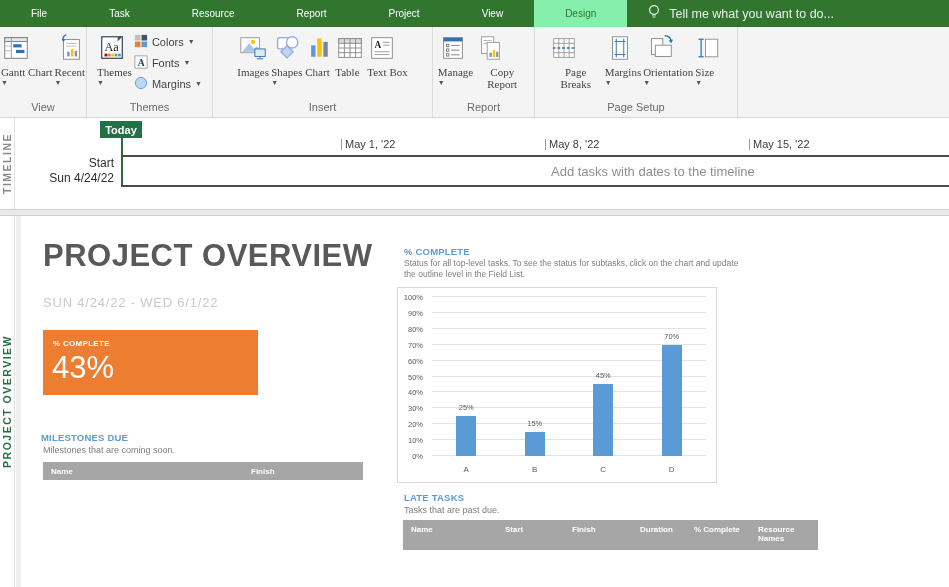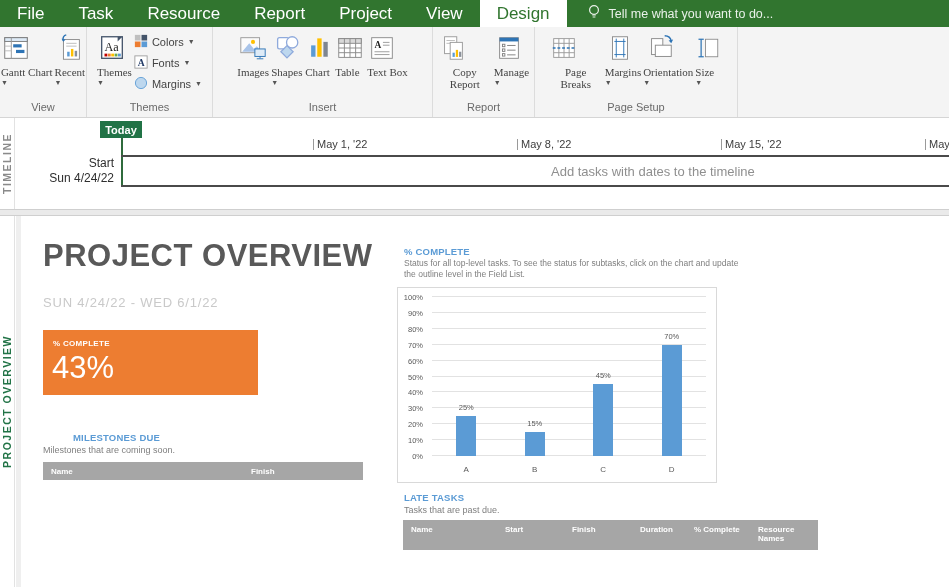--- a/index.html
+++ b/index.html
@@ -5,22 +5,22 @@
   :root{
     --c-green:#31752F; --c-badge_green:#217346; --c-blue:#5B9BD5;
     --c-orange:#ED7D31; --c-table_header:#A6A6A6; --c-title_gray:#595959;
   }
   *{box-sizing:border-box;margin:0;padding:0;}
   html,body{width:949px;height:587px;overflow:hidden;}
   body{position:relative;background:#fff;font-family:"Liberation Sans","DejaVu Sans",sans-serif;-webkit-font-smoothing:antialiased;}
 
   
   .tabbar{position:absolute;top:0;left:0;right:0;height:27px;background:var(--c-green);display:flex;align-items:stretch;}
-  .tab{display:flex;align-items:center;padding:0 17px;color:#fff;font-size:17px;cursor:default;}
-  .tab.active{background:#ffffff;color:var(--c-green);}
+  .tab{display:flex;align-items:center;padding:0 31px;color:#fff;font-size:10px;cursor:default;}
+  .tab.active{background:#86efac;color:var(--c-green);}
   .tellme{display:flex;align-items:center;gap:8px;margin-left:20px;color:#E9F1E9;font-size:12.5px;justify-content:center;}
 
   
   .ribbon{position:absolute;top:27px;left:0;right:0;height:91px;background:#F4F4F4;border-bottom:1px solid #D5D5D5;display:flex;}
   .rgroup{display:flex;flex-direction:column;border-right:1px solid #DCDCDC;padding-top:2px;flex:0 0 auto;}
   .g-view{width:87px}.g-themes{width:126px}.g-insert{width:220px}.g-report{width:102px}.g-pagesetup{width:203px}
   .rbtns{flex:1;display:flex;justify-content:center;align-items:flex-start;gap:2px;}
   .glabel{height:17px;text-align:center;font-size:11px;color:#6A6A6A;line-height:15px;}
   .bb{display:flex;flex-direction:column;align-items:flex-start;padding-top:3px;background:none;border:0;font-family:inherit;}
   .bb .ic{height:32px;display:flex;align-items:center;}
@@ -30,21 +30,21 @@
   .sb{display:flex;align-items:center;gap:4px;height:19px;font-size:11px;color:#444;background:none;border:0;font-family:inherit;}
   .sb .arr{margin:0;}
 
   
   .tl-pane{position:absolute;top:118px;left:0;height:91px;right:0;background:#fff;}
   .pane-strip{position:absolute;left:0;top:0;bottom:0;width:15px;border-right:1px solid #E2E2E2;display:flex;align-items:center;justify-content:center;background:#fff;}
   .pane-strip span{writing-mode:vertical-rl;transform:rotate(180deg);font-size:10.5px;font-weight:bold;letter-spacing:1.5px;color:#8A8A8A;white-space:nowrap;}
   .tl-content{position:absolute;left:16px;right:0;top:0;bottom:0;overflow:hidden;}
   .today-badge{position:absolute;left:84px;top:3px;width:42px;height:17px;background:var(--c-badge_green);color:#fff;font-size:11px;font-weight:bold;display:flex;align-items:center;justify-content:center;}
   .today-line{position:absolute;left:105px;top:20px;height:49px;width:2px;background:#2F6B3C;}
-  .tick{position:absolute;top:21px;display:flex;align-items:center;}
+  .tick{position:absolute;top:21px;display:flex;align-items:center;margin-left:28px;}
   .tick i{display:block;width:1px;height:11px;background:#9A9A9A;margin-right:3px;}
   .tick span{font-size:11px;color:#3D3D3D;line-height:11px;white-space:nowrap;}
   .tl-bar{position:absolute;left:105px;right:0;top:37px;height:32px;border-top:2px solid #4A4A4A;border-bottom:2px solid #4A4A4A;}
   .tl-bar span{position:absolute;left:430px;top:50%;transform:translateY(-50%);font-size:13px;color:#8F8F8F;white-space:nowrap;}
   .start-label{position:absolute;left:0;top:38px;width:98px;text-align:right;font-size:12px;color:#2E2E2E;line-height:15px;}
 
   
   .splitter{position:absolute;top:209px;left:0;right:0;height:7px;background:#EAEAEA;border-top:1px solid #CFCFCF;border-bottom:1px solid #CFCFCF;}
 
   
@@ -57,21 +57,21 @@
   .rpt-dates{position:absolute;left:22px;top:79px;font-size:13px;color:#C9C9C9;letter-spacing:.8px;white-space:nowrap;}
   .kpi{position:absolute;left:22px;top:114px;width:215px;height:65px;background:var(--c-orange);color:#fff;}
   .kpi .kl{font-size:8px;font-weight:bold;letter-spacing:.3px;margin:9px 0 0 10px;}
   .kpi .kv{font-size:31px;margin:4px 0 0 9px;line-height:32px;}
 
   .sec-head{position:absolute;font-size:9.5px;font-weight:bold;color:var(--c-blue);letter-spacing:.2px;white-space:nowrap;}
   .sec-sub{position:absolute;font-size:9px;color:#7F7F7F;white-space:nowrap;}
   .tbl{position:absolute;display:flex;background:var(--c-table_header);}
   .tbl .th{color:#fff;font-size:8px;font-weight:bold;padding:5px 4px 0 8px;line-height:9px;}
 
-  .ms-head{left:36px;top:216px;padding-left:16px;}
+  .ms-head{left:4px;top:216px;padding-left:16px;}
   .ms-sub{left:22px;top:229px;}
   .ms-tbl{left:22px;top:246px;width:320px;height:18px;}
 
   .ch-head{left:383px;top:30px;}
   .ch-desc{position:absolute;left:383px;top:42px;width:346px;font-size:8.5px;line-height:10.5px;color:#7F7F7F;}
   .chart{position:absolute;left:376px;top:71px;width:320px;height:196px;border:1px solid #D9D9D9;background:#fff;}
   .plot{position:absolute;left:34px;right:10px;top:9px;bottom:26px;}
   .gline{position:absolute;left:0;right:0;height:1px;background:#E2E2E2;}
   .bar{position:absolute;bottom:0;width:20px;background:var(--c-blue);}
   .blab{position:absolute;transform:translateX(-50%);font-size:7.5px;color:#595959;white-space:nowrap;}
@@ -267,46 +267,46 @@
       </button>
     </div>
     <div class="glabel">Insert</div>
   </div>
 
   <div class="rgroup g-report">
     <div class="rbtns">
       <button class="bb">
         <span class="ic">
           <svg width="30" height="30" viewBox="0 0 32 32">
-              <rect x="7" y="4" width="13" height="18" fill="#fff" stroke="#9a9a9a"></rect>
-              <line x1="9" y1="8" x2="18" y2="8" stroke="#bbb"></line>
-              <line x1="9" y1="11" x2="18" y2="11" stroke="#bbb"></line>
-              <rect x="13" y="10" width="13" height="18" fill="#fff" stroke="#9a9a9a"></rect>
-              <rect x="15.5" y="21" width="2.4" height="4.5" fill="#5B9BD5"></rect>
-              <rect x="19" y="18" width="2.4" height="7.5" fill="#FFC000"></rect>
-              <rect x="22.5" y="20" width="2.4" height="5.5" fill="#8a9099"></rect>
-            </svg>
-        </span>
-        <span class="bl">Copy Report</span>
-      </button>
-      <button class="bb">
-        <span class="ic">
-          <svg width="30" height="30" viewBox="0 0 32 32">
               <rect x="6" y="5" width="20" height="22" fill="#fff" stroke="#8a8a8a"></rect>
               <rect x="6" y="5" width="20" height="4" fill="#2E74B5"></rect>
               <rect x="9" y="12" width="2.6" height="2.6" fill="none" stroke="#7f7f7f"></rect>
               <line x1="14" y1="13.3" x2="23" y2="13.3" stroke="#7f7f7f"></line>
               <rect x="9" y="17" width="2.6" height="2.6" fill="none" stroke="#7f7f7f"></rect>
               <line x1="14" y1="18.3" x2="23" y2="18.3" stroke="#7f7f7f"></line>
               <rect x="9" y="22" width="2.6" height="2.6" fill="none" stroke="#7f7f7f"></rect>
               <line x1="14" y1="23.3" x2="23" y2="23.3" stroke="#7f7f7f"></line>
             </svg>
         </span>
         <span class="bl">Manage</span>
         <span class="arr">▼</span>
+      </button>
+      <button class="bb">
+        <span class="ic">
+          <svg width="30" height="30" viewBox="0 0 32 32">
+              <rect x="7" y="4" width="13" height="18" fill="#fff" stroke="#9a9a9a"></rect>
+              <line x1="9" y1="8" x2="18" y2="8" stroke="#bbb"></line>
+              <line x1="9" y1="11" x2="18" y2="11" stroke="#bbb"></line>
+              <rect x="13" y="10" width="13" height="18" fill="#fff" stroke="#9a9a9a"></rect>
+              <rect x="15.5" y="21" width="2.4" height="4.5" fill="#5B9BD5"></rect>
+              <rect x="19" y="18" width="2.4" height="7.5" fill="#FFC000"></rect>
+              <rect x="22.5" y="20" width="2.4" height="5.5" fill="#8a9099"></rect>
+            </svg>
+        </span>
+        <span class="bl">Copy Report</span>
       </button>
     </div>
     <div class="glabel">Report</div>
   </div>
 
   <div class="rgroup g-pagesetup">
     <div class="rbtns">
       <button class="bb">
         <span class="ic">
           <svg width="30" height="30" viewBox="0 0 32 32">

